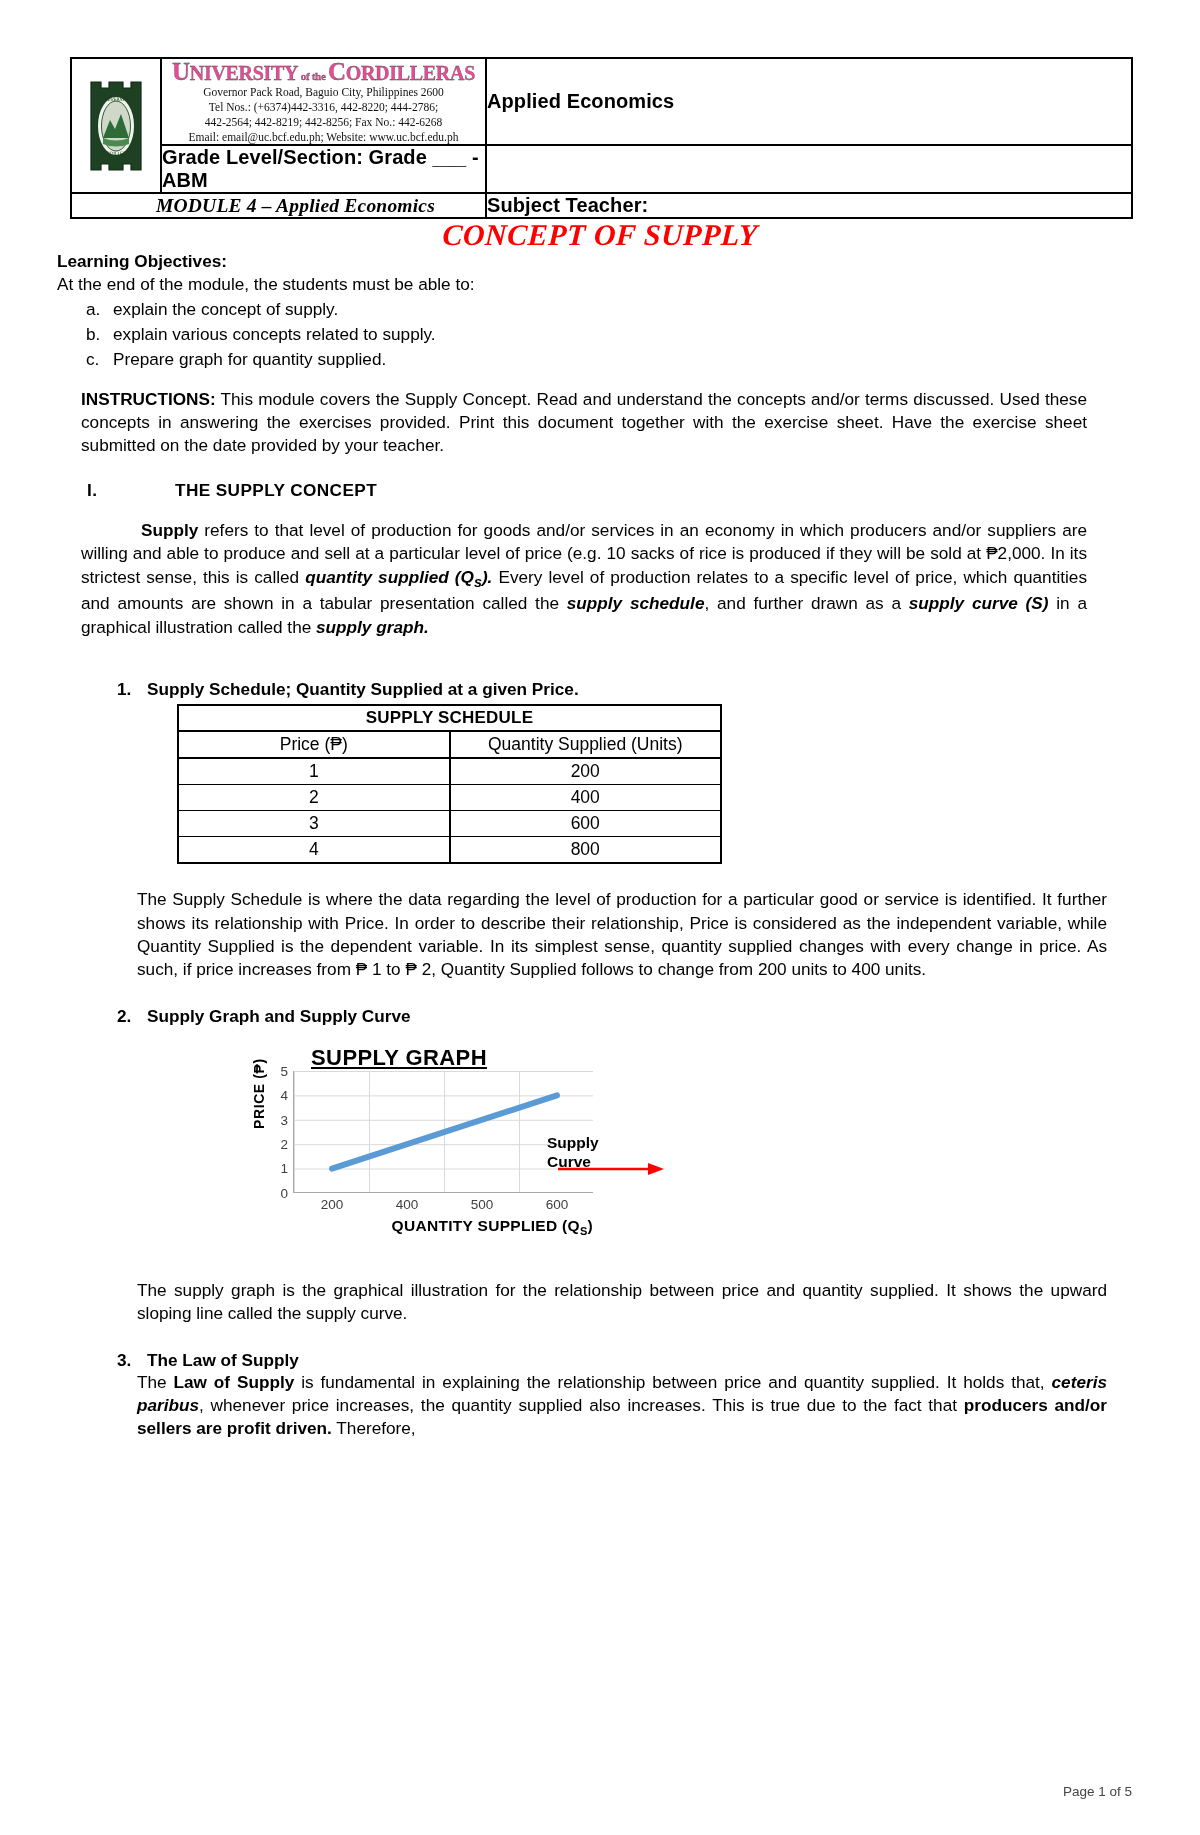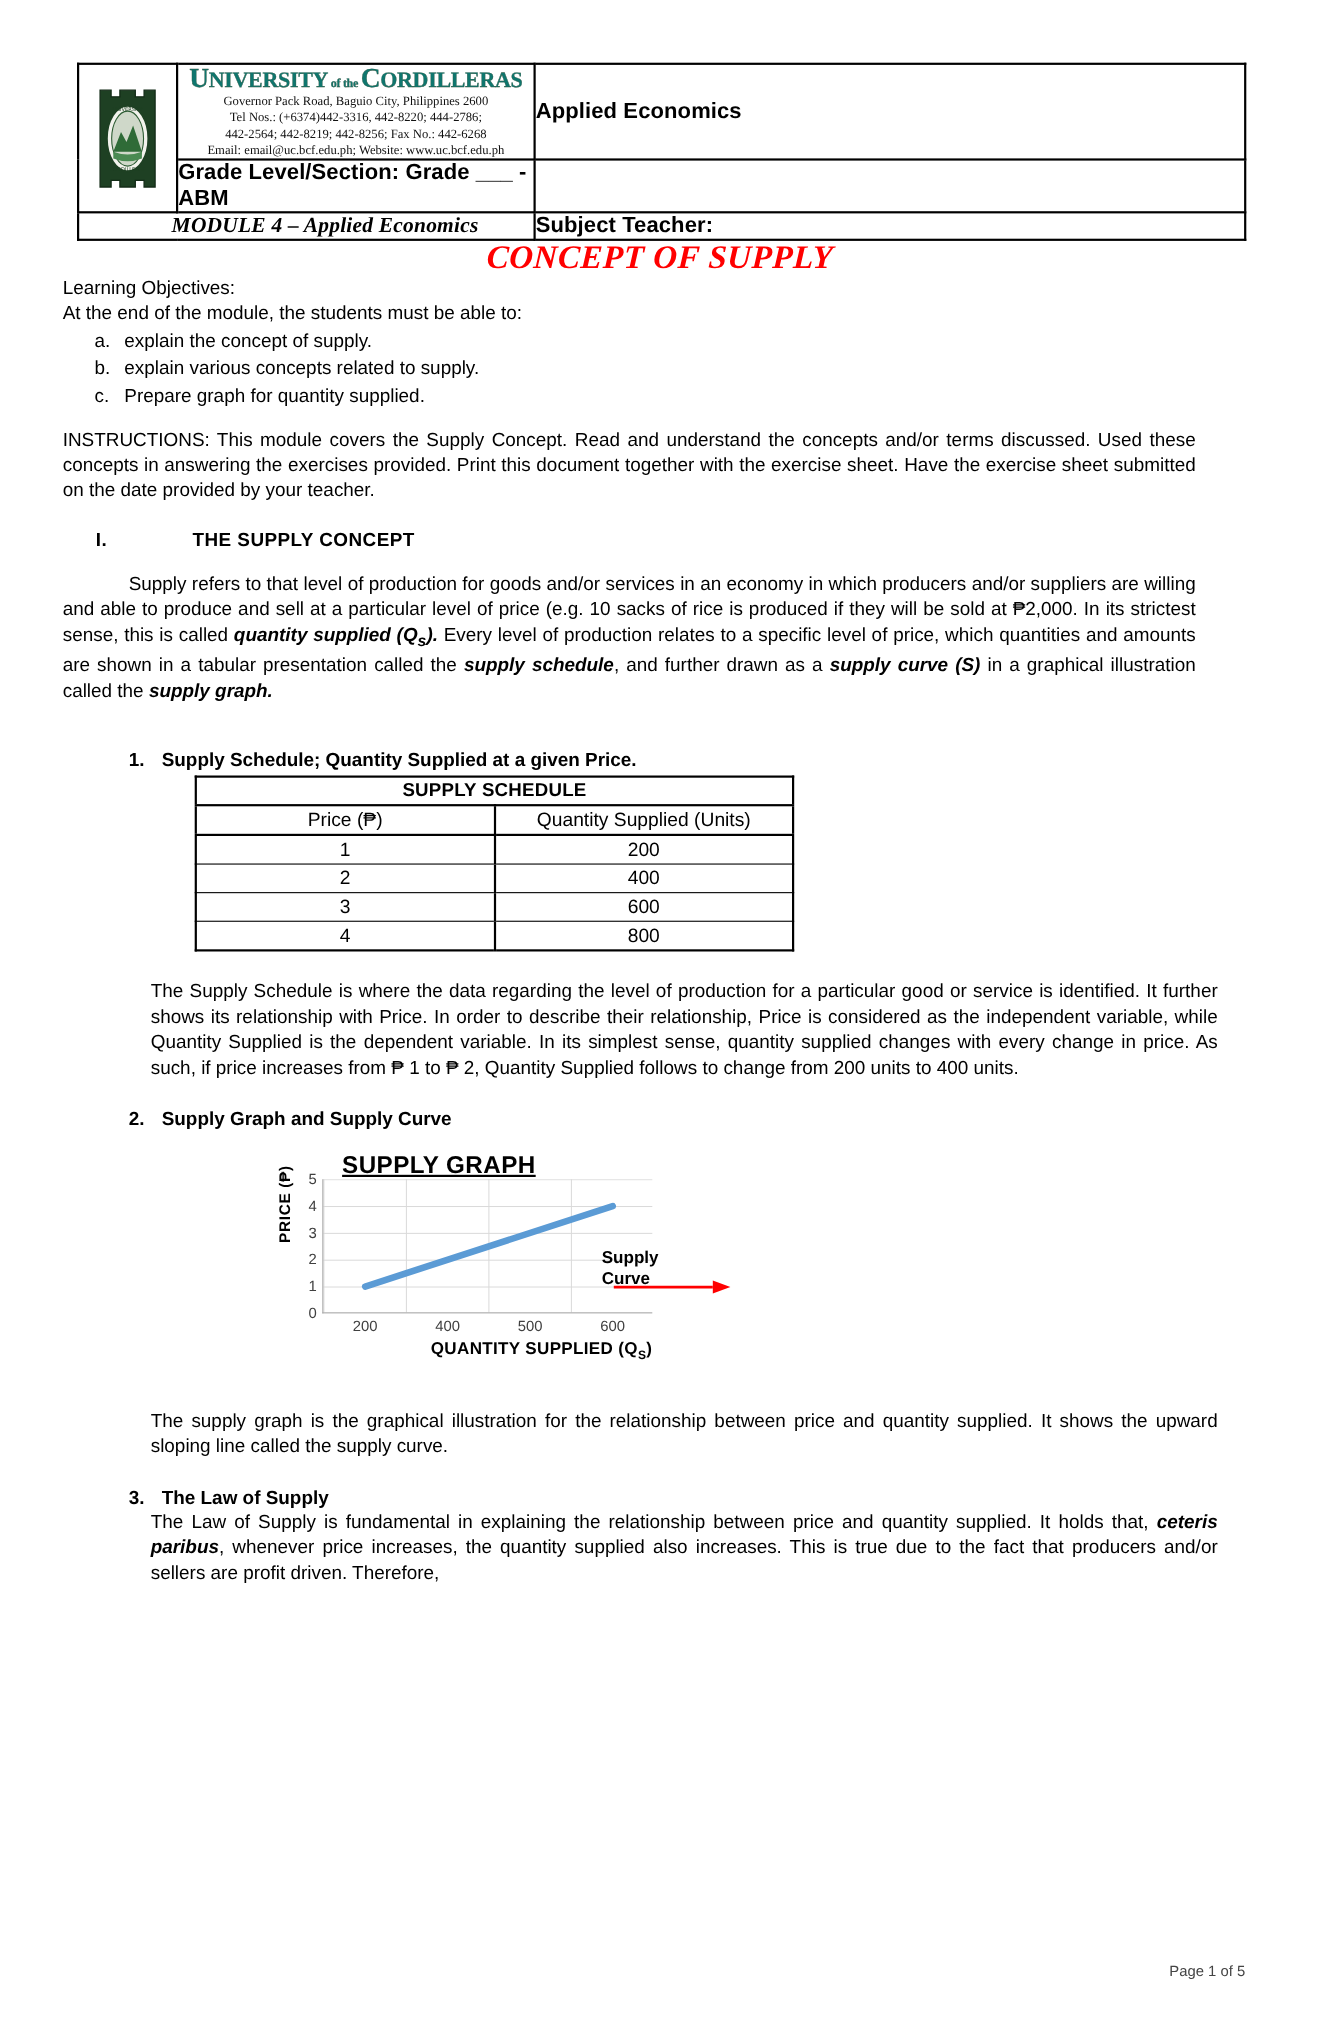--- a/index.html
+++ b/index.html
@@ -28,21 +28,21 @@
   
   .seal { width:66px; height:100px; margin:0 auto; position:relative; }
   .seal svg { display:block; }
 
   
   .univ-name {
     font-family:"Liberation Serif", serif;
     font-weight:bold;
     font-size:20px;
     letter-spacing:-0.3px;
-    color:#0f766e;
+    color:#ec4899;
     line-height:1;
     white-space:nowrap;
     -webkit-text-stroke:0.3px #3a5640;
   }
   .univ-name .big { font-size:25px; }
   .univ-name .small { font-size:11px; }
   .addr {
     font-family:"Liberation Serif", serif;
     font-size:11.5px;
     line-height:1.22;
@@ -69,23 +69,23 @@
     font-weight:bold;
     font-size:30px;
     letter-spacing:0.5px;
     font-style:italic;
     transform:skewX(-3deg);
   }
 
   
   .body-area { position:absolute; left:57px; top:250px; width:1030px; }
   p, .ln { margin:0; font-size:17.2px; line-height:1.36; }
-  .b { font-weight:normal; }
+  .b { font-weight:bold; }
   .bi { font-weight:bold; font-style:italic; }
-  .just { text-align:justify; text-justify:inter-word; }
+  .just { text-align:justify; text-justify:inter-word;margin-left:24px; }
   .sp { height:16px; }
   .obj-list { margin:0; padding-left:56px; }
   .obj-list li { font-size:17.2px; line-height:1.45; list-style:none; position:relative; }
   .obj-list li .mk { position:absolute; left:-27px; }
 
   .numhead { font-size:17.2px; font-weight:bold; padding-left:30px; position:relative; }
   .numhead .n { position:absolute; left:0px; }
 
   .romanhead { font-size:17.2px; font-weight:bold; padding-left:30px; position:relative; letter-spacing:0.4px; }
   .romanhead .n { position:absolute; left:30px; }

